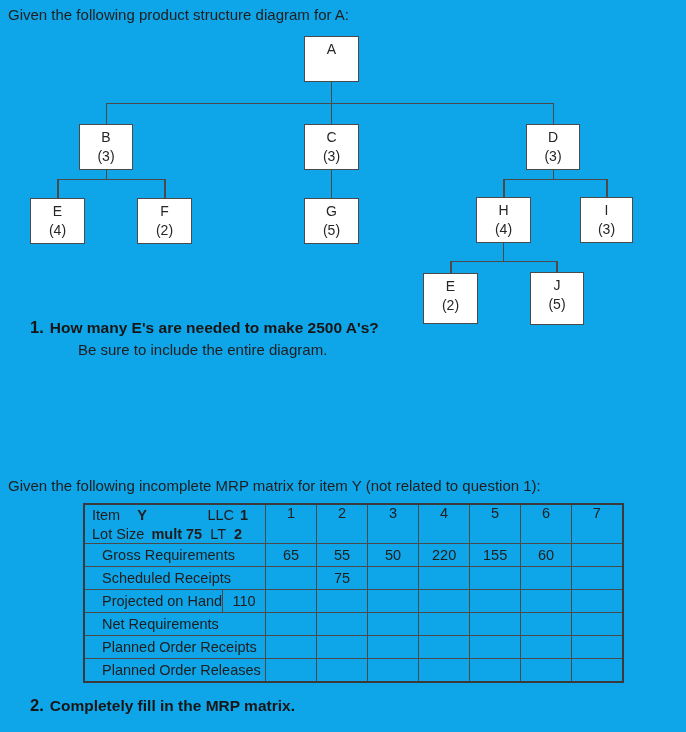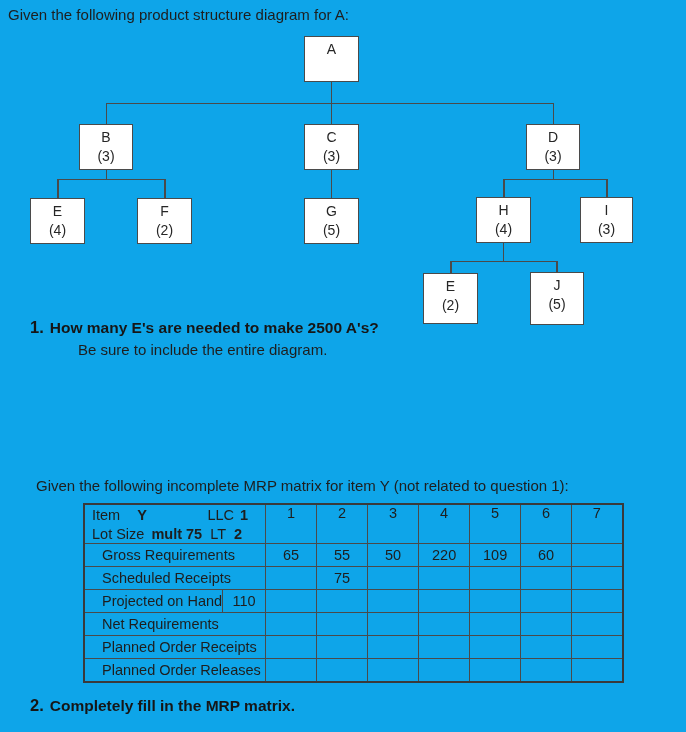--- a/index.html
+++ b/index.html
@@ -153,21 +153,21 @@
       <span>J</span>
       <span>(5)</span>
     </div>
   </div>
 
   <div class="q" style="left:30px;top:318px;">
     <span class="qnum">1.</span><span>How many E's are needed to make 2500 A's?</span>
   </div>
   <div class="qnote" style="left:50px;top:341px;margin-left:28px;">Be sure to include the entire diagram.</div>
 
-  <div class="intro" style="left:8px;top:477px;margin-left:28px;">Given the following incomplete MRP matrix for item Y (not related to question 1):</div>
+  <div class="intro" style="left:8px;top:477px;">Given the following incomplete MRP matrix for item Y (not related to question 1):</div>
 
   <table class="mrp">
     <tbody>
       <tr>
         <td class="labelcol headcell">
           <div class="headline">
             <span>Item</span>
             <span class="bold" style="margin-left:17px;">Y</span>
             <span class="sp"></span>
             <span>LLC</span>
@@ -207,21 +207,21 @@
       <tr>
         <td class="labelcol">
           <div class="rowlabel">
               <span class="lab">Gross Requirements</span>
             </div>
         </td>
         <td class="pcol">65</td>
         <td class="pcol">55</td>
         <td class="pcol">50</td>
         <td class="pcol">220</td>
-        <td class="pcol">109</td>
+        <td class="pcol">155</td>
         <td class="pcol">60</td>
         <td class="pcol"></td>
       </tr>
 
       <tr>
         <td class="labelcol">
           <div class="rowlabel">
               <span class="lab">Scheduled Receipts</span>
             </div>
         </td>

